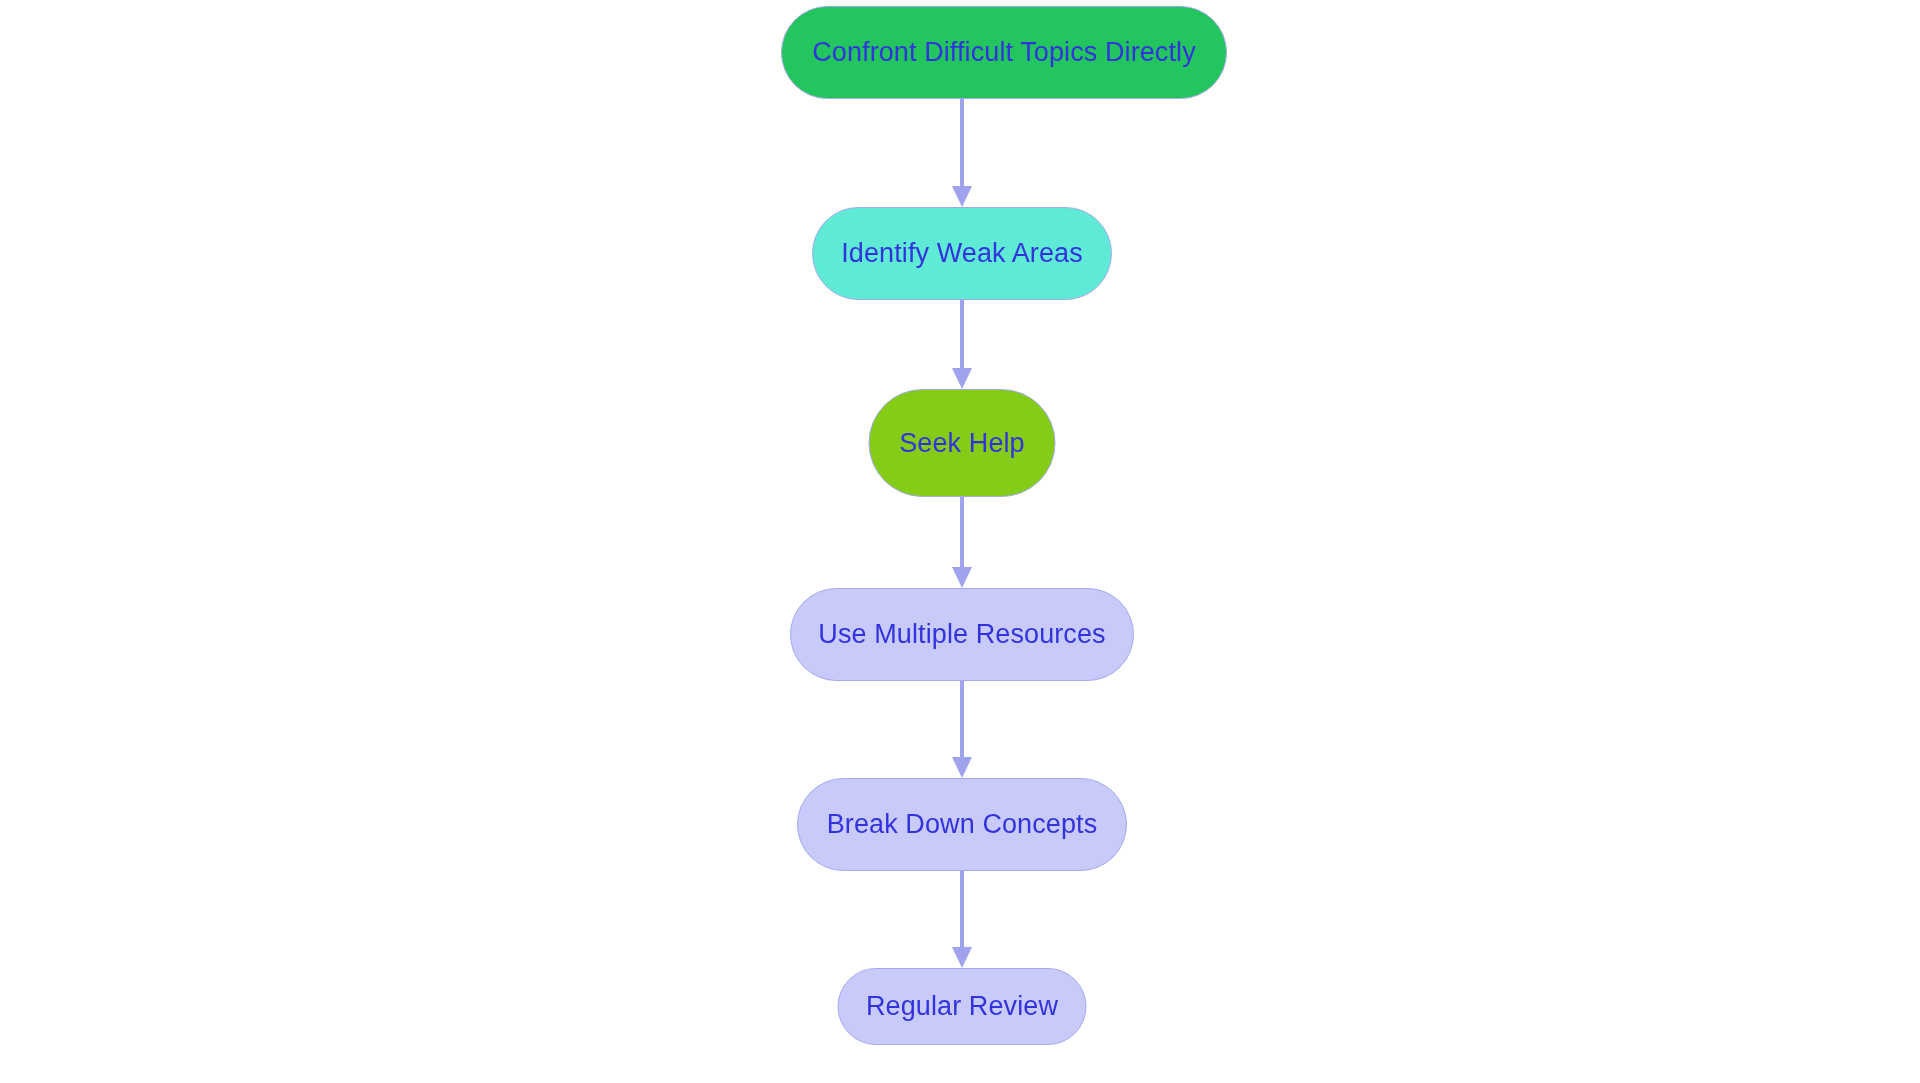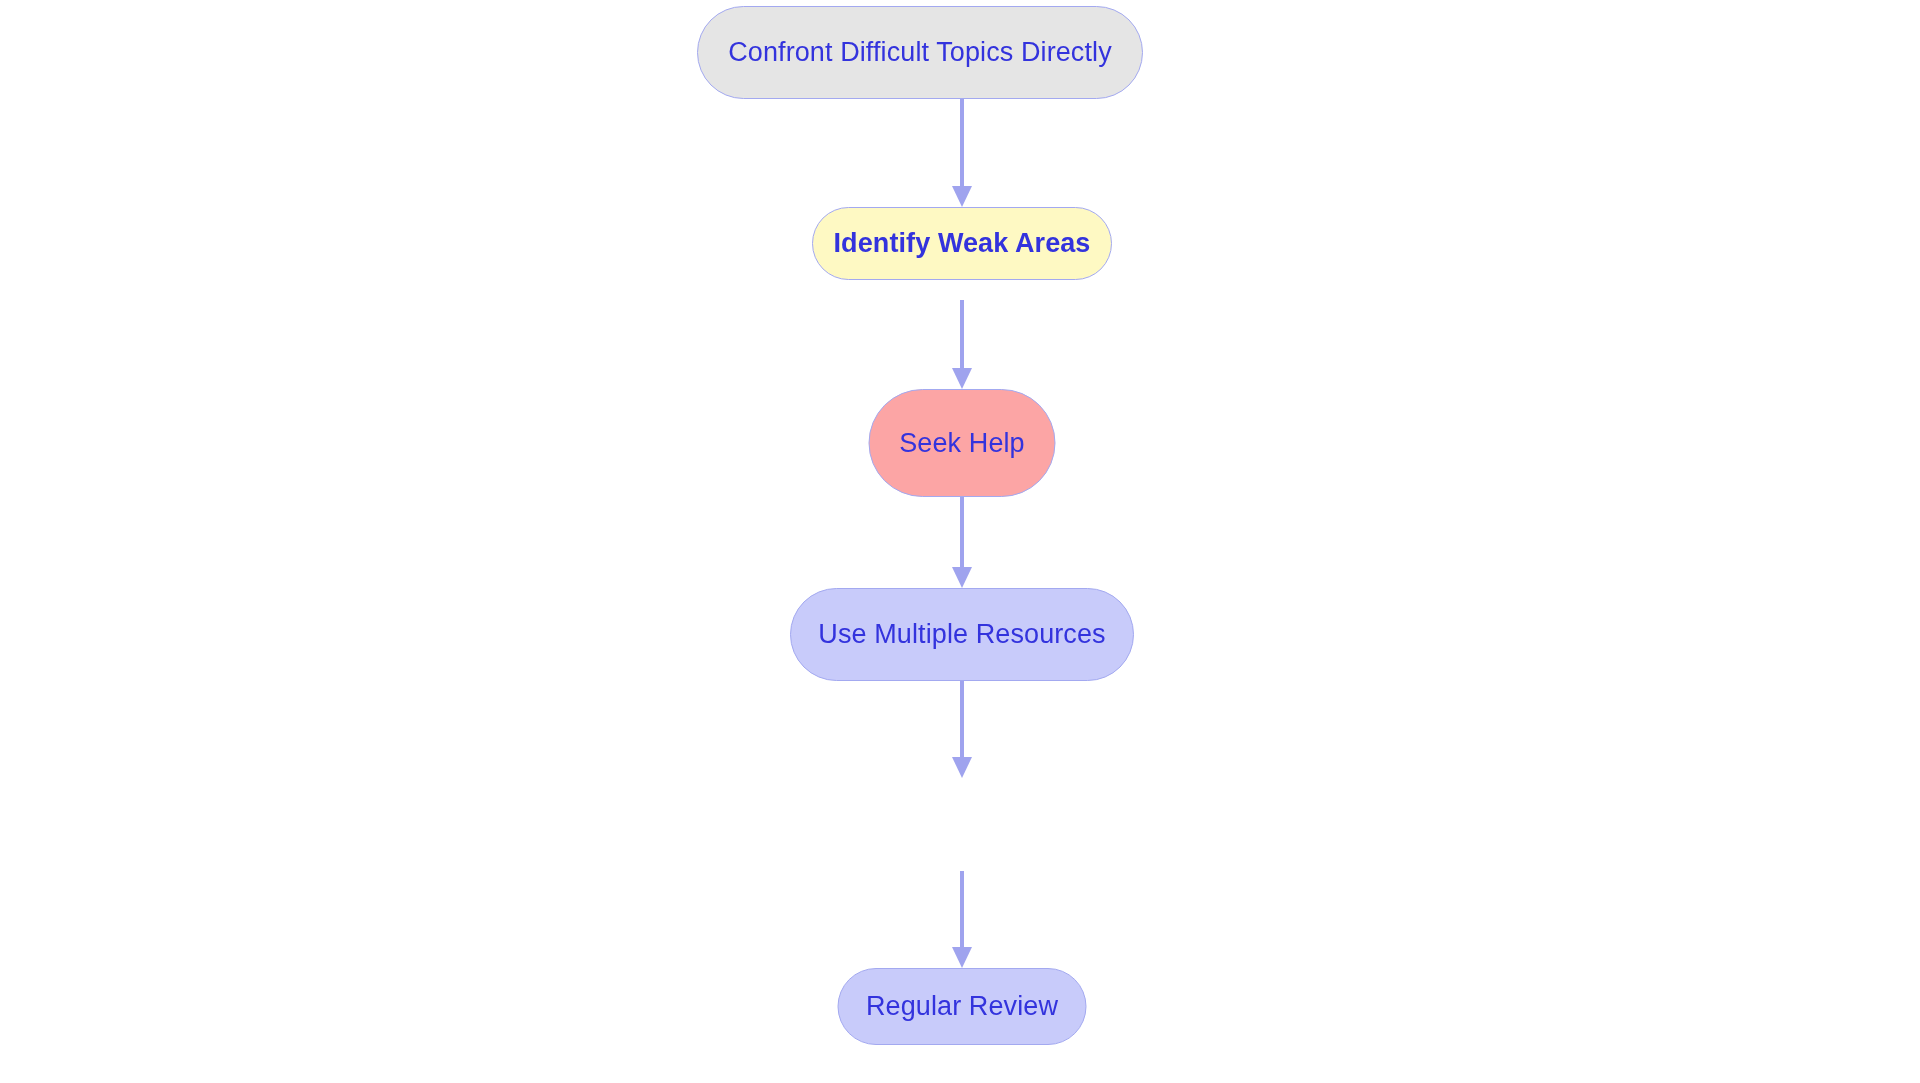--- a/index.html
+++ b/index.html
@@ -89,28 +89,31 @@
   </div>
   <div class="connector" style="left: 962px; top: 681px; width: 20px; height: 97px;">
     <div class="stem" style="height: 77px; background: rgb(159, 163, 238);"></div>
     <div class="head" style="border-top-color: rgb(159, 163, 238);"></div>
   </div>
   <div class="connector" style="left: 962px; top: 871px; width: 20px; height: 97px;">
     <div class="stem" style="height: 77px; background: rgb(159, 163, 238);"></div>
     <div class="head" style="border-top-color: rgb(159, 163, 238);"></div>
   </div>
 
-  <div class="node" style="left: 920px; top: 6px; width: 446px; height: 93px; background: #e5e5e5; border-color: rgb(163, 169, 240); color: rgb(51, 51, 221);">
+  <div class="node" style="left: 1004px; top: 6px; width: 446px; height: 93px; background: #22c55e; border-color: rgb(163, 169, 240); color: rgb(51, 51, 221);">
     <span class="node-label">Confront Difficult Topics Directly</span>
   </div>
-  <div class="node" style="left: 962px; top: 207px; width: 300px; height: 73px; background: #fef9c3; border-color: rgb(163, 169, 240); color: rgb(51, 51, 221); font-weight: bold;">
+  <div class="node" style="left: 962px; top: 207px; width: 300px; height: 93px; background: #5eead4; border-color: rgb(163, 169, 240); color: rgb(51, 51, 221);">
     <span class="node-label">Identify Weak Areas</span>
   </div>
-  <div class="node" style="left: 962px; top: 389px; width: 187px; height: 108px; background: #fca5a5; border-color: rgb(163, 169, 240); color: rgb(51, 51, 221);">
+  <div class="node" style="left: 962px; top: 389px; width: 187px; height: 108px; background: #84cc16; border-color: rgb(163, 169, 240); color: rgb(51, 51, 221);">
     <span class="node-label">Seek Help</span>
   </div>
   <div class="node" style="left: 962px; top: 588px; width: 344px; height: 93px; background: rgb(200, 203, 250); border-color: rgb(163, 169, 240); color: rgb(51, 51, 221); justify-content: center;">
     <span class="node-label">Use Multiple Resources</span>
+  </div>
+  <div class="node" style="left: 962px; top: 778px; width: 330px; height: 93px; background: rgb(200, 203, 250); border-color: rgb(163, 169, 240); color: rgb(51, 51, 221);">
+    <span class="node-label">Break Down Concepts</span>
   </div>
   <div class="node" style="left: 962px; top: 968px; width: 249px; height: 77px; background: rgb(200, 203, 250); border-color: rgb(163, 169, 240); color: rgb(51, 51, 221);">
     <span class="node-label">Regular Review</span>
   </div>
 </div>
 
 </body></html>

